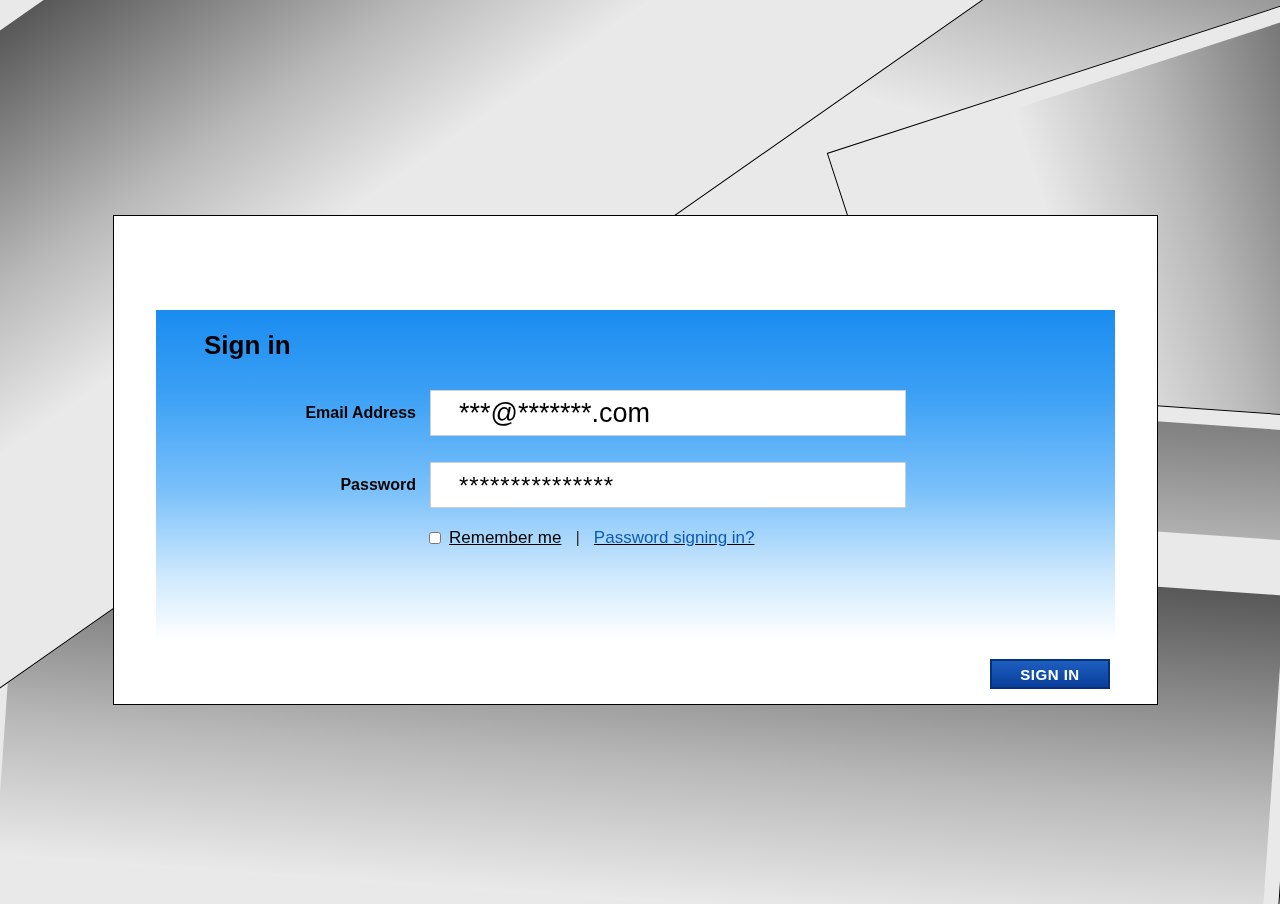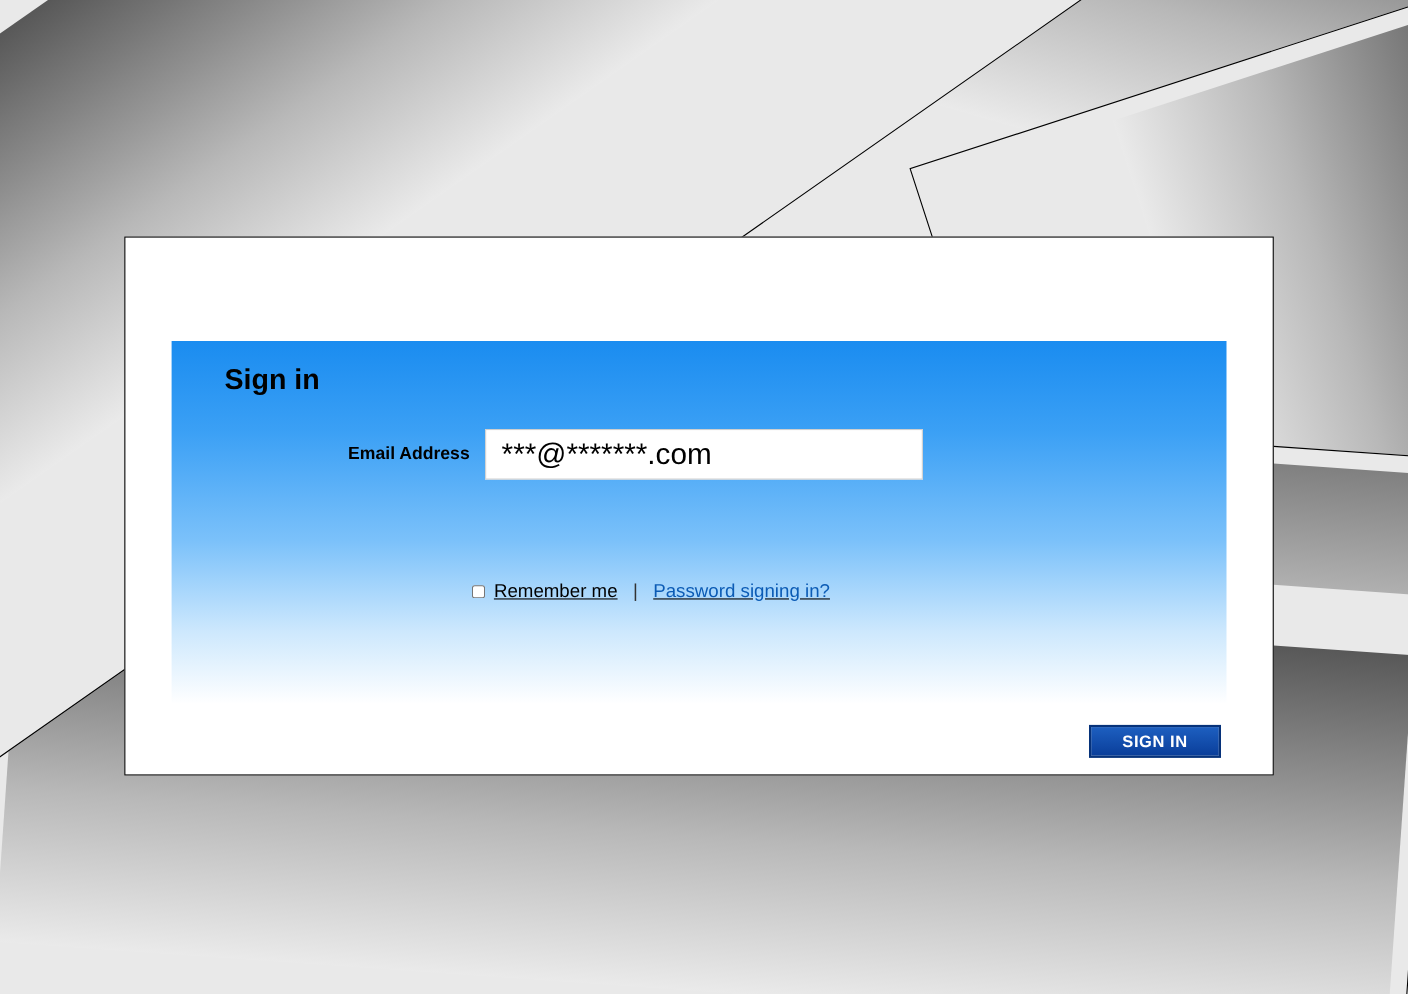--- a/index.html
+++ b/index.html
@@ -83,45 +83,45 @@
   .panel-title {
     position: absolute;
     left: 48px;
     top: 20px;
     font-size: 26px;
     font-weight: bold;
     color: #000;
   }
   .form-row {
     position: absolute;
-    left: 11px;
+    left: 0;
     right: 0;
     display: flex;
     align-items: center;
   }
   .row-email { top: 80px; }
   .row-pass  { top: 152px; }
 
   .lbl {
     width: 260px;
     text-align: right;
     font-size: 16px;
     font-weight: bold;
     color: #000;
     margin-right: 14px;
   }
   .field {
-    width: 398px;
+    width: 476px;
     height: 46px;
     background: #fff;
     border: 1px solid #cfcfcf;
     box-sizing: border-box;
     font-size: 27px;
     font-family: Arial, sans-serif;
-    padding: 0 14px;
+    padding: 0 28px;
     color: #000;
     outline: none;
     letter-spacing: 0;
   }
   .field.pw {
     font-size: 24px;
     letter-spacing: 1px;
     line-height: 46px;
   }
 
@@ -211,20 +211,24 @@
 
 <div class="card">
   <div class="panel">
     <div class="panel-title">Sign in</div>
 
     <div class="form-row row-email">
       <div class="lbl">Email Address</div>
       <input type="text" class="field" value="***@*******.com" style="">
     </div>
 
+    <div class="form-row row-pass">
+      <div class="lbl">Password</div>
+      <div class="field pw">***************</div>
+    </div>
 
     <div class="opts">
       <input type="checkbox" style="">
       <span>Remember me</span>
       <span class="sep">|</span>
       <span class="trouble">Password signing in?</span>
     </div>
   </div>
 
   <button class="signin-btn">SIGN IN</button>

